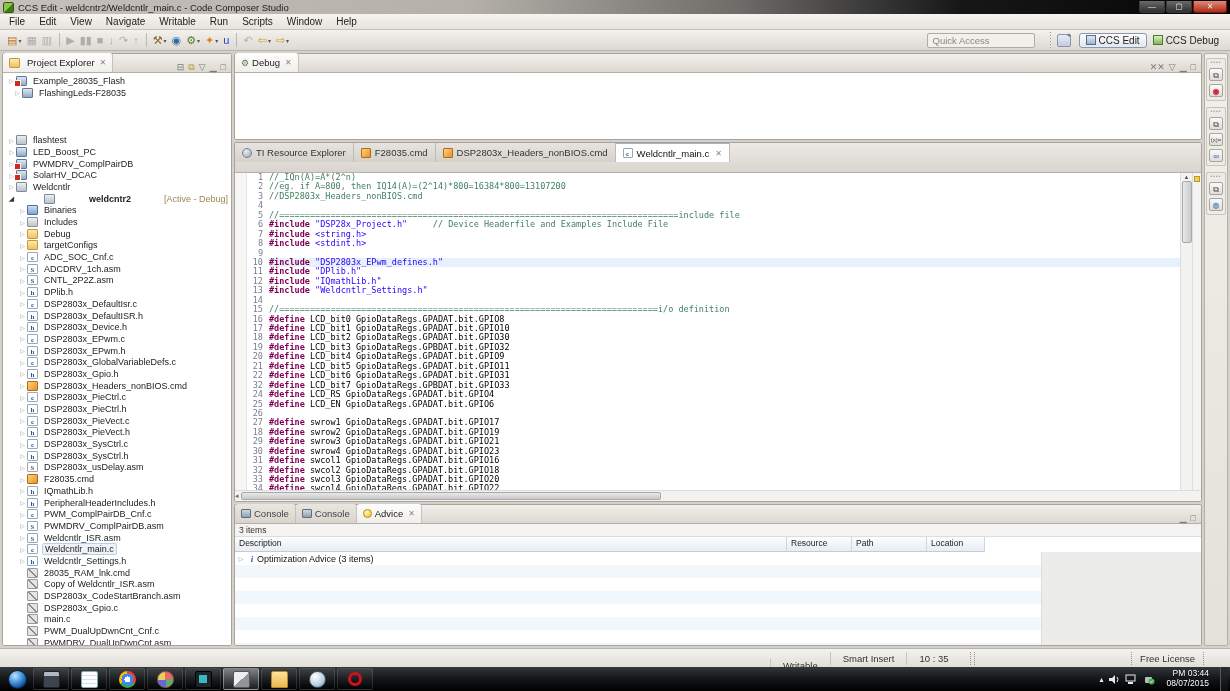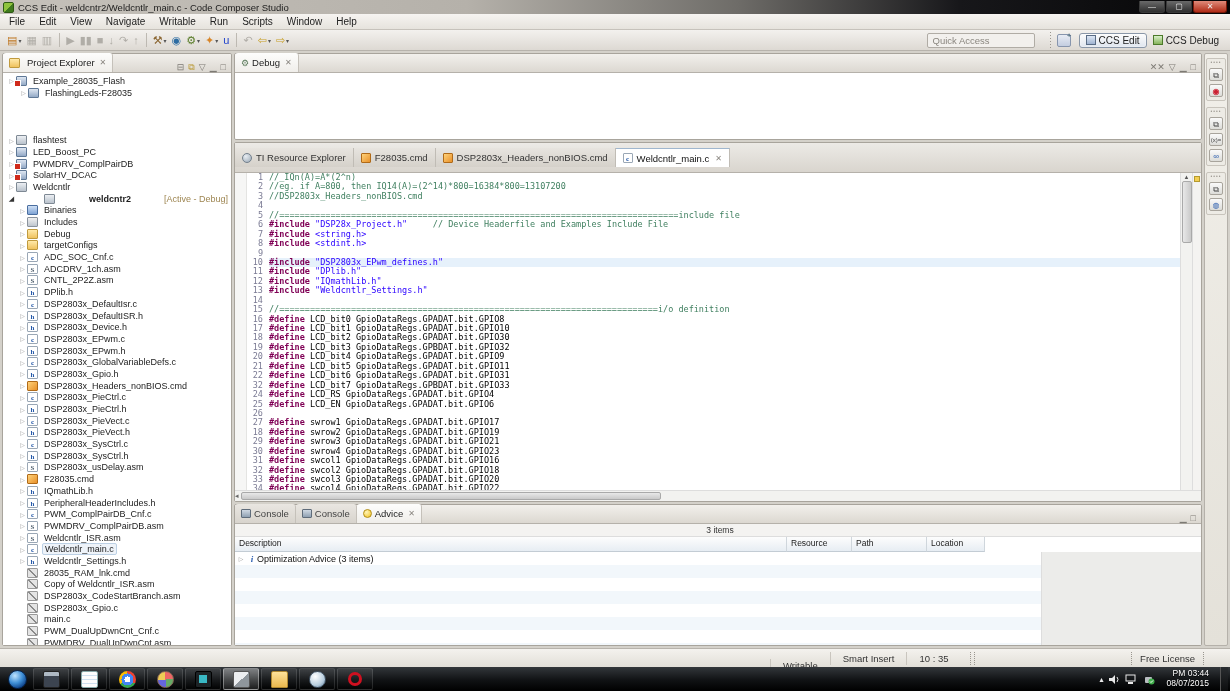--- a/index.html
+++ b/index.html
@@ -80,21 +80,21 @@
   .trow.bold .lbl { font-weight:bold; }
 
   
   .center { flex:1; display:flex; flex-direction:column; gap:2px; min-width:0; }
   .debugview { height:87px; }
   .debugview .body { flex:1; background:#fff; border-radius:0 0 2px 2px; }
   .gear-ico { color:#5a7a5a; font-size:9px; }
 
   
   .editor { height:360px; }
-  .etabs { height:30px; display:flex; align-items:center; background:linear-gradient(#eceae6,#d9d5ce); border-bottom:1px solid #b5b1aa; }
+  .etabs { height:30px; display:flex; align-items:flex-start; background:linear-gradient(#eceae6,#d9d5ce); border-bottom:1px solid #b5b1aa; }
   .etab { display:flex; align-items:center; gap:4px; height:19px; padding:0 7px; font-size:9.5px; color:#333;
     background:linear-gradient(#e7e4df,#d5d1ca); border-right:1px solid #c0bcb5; }
   .etab.active { background:#fff; color:#111; border-top:1px solid #9fb6ce; }
   .eico { width:10px; height:10px; flex:none; border-radius:1px; font:bold 7px "Liberation Serif",serif; line-height:10px; text-align:center; }
   .eico.globe { border-radius:50%; background:radial-gradient(circle at 35% 30%,#e8edf2,#9aa8b5); border:1px solid #73808c; }
   .eico.cmdi { background:linear-gradient(135deg,#ffd27a,#e8912a); border:1px solid #b06a18; }
   .eico.ci { background:#fff; border:1px solid #9aa7b5; color:#2458a8; }
   .ebody { flex:1; display:flex; min-height:0; background:#fff; }
   .ruler { width:12px; background:#f6f6f5; border-right:1px solid #e4e4e2; flex:none; }
   .codewrap { flex:1; overflow:hidden; font-family:"DejaVu Sans Mono","Liberation Mono",monospace; font-size:8.5px; }
@@ -108,21 +108,21 @@
   .vscroll { width:12px; flex:none; background:#f2f2f0; border-left:1px solid #ddd; display:flex; flex-direction:column; align-items:center; }
   .vscroll .upmark { color:#555; font-size:6px; line-height:8px; }
   .vthumb { width:10px; height:62px; background:linear-gradient(90deg,#e8e8e8,#c9c9c9); border:1px solid #a9a9a9; border-radius:2px; }
   .oruler { width:9px; flex:none; background:#f4f3f1; border-left:1px solid #ddd; position:relative; }
   .omark { position:absolute; top:3px; left:1px; width:6px; height:6px; background:#f3cf53; border:1px solid #b59a2e; }
   .hscroll { height:11px; background:#f2f2f0; border-top:1px solid #ddd; display:flex; align-items:center; font-size:7px; color:#666; }
   .hthumb { width:420px; height:8px; margin-left:2px; background:linear-gradient(#e8e8e8,#c9c9c9); border:1px solid #a9a9a9; border-radius:2px; }
 
   
   .console { flex:1; }
-  .items-row { height:13px; background:#f4f3f1; border-bottom:1px solid #ddd; font-size:8.5px; color:#333; padding-left:4px; line-height:13px;text-align:center; }
+  .items-row { height:13px; background:#f4f3f1; border-bottom:1px solid #ddd; font-size:8.5px; color:#333; padding-left:4px; line-height:13px; }
   .atable { flex:1; display:flex; flex-direction:column; min-height:0; }
   .ahead { height:15px; display:flex; width:806px; }
   .ahcell { border-right:1px solid #cfd6dc; border-bottom:1px solid #c3ccd4; background:linear-gradient(#fdfdfd,#e7edf3);
     font-size:8.5px; color:#222; padding:1px 4px; }
   .abody { flex:1; display:flex; min-height:0; }
   .astripes { width:806px; background:repeating-linear-gradient(#fff 0 13px,#f2f7fb 13px 26px); }
   .avoid { flex:1; background:#ececea; border-left:1px solid #ddd; }
   .arow { height:13px; display:flex; align-items:center; font-size:9px; color:#111; background:#fff; }
   .arow .arr { width:12px; text-align:center; color:#999; font-size:6px; }
   .info-i { color:#2a5db0; font:bold italic 9px "Liberation Serif",serif; width:10px; text-align:center; }
@@ -293,21 +293,21 @@
           <span>▁</span>
           <span>□</span>
         </span>
       </div>
       <div class="tree" id="tree">
           <div class="trow" style="padding-left: 4px;">
             <span class="arr">▷</span>
             <span class="tico proj err"></span>
             <span class="lbl">Example_28035_Flash</span>
           </div>
-          <div class="trow" style="padding-left: 16px;">
+          <div class="trow" style="padding-left: 10px;">
             <span class="arr">▷</span>
             <span class="tico proj"></span>
             <span class="lbl">FlashingLeds-F28035</span>
           </div>
           <div class="trow" style="padding-left: 4px; margin-top: 36px;">
             <span class="arr">▷</span>
             <span class="tico proj2"></span>
             <span class="lbl">flashtest</span>
           </div>
           <div class="trow" style="padding-left: 4px;">

